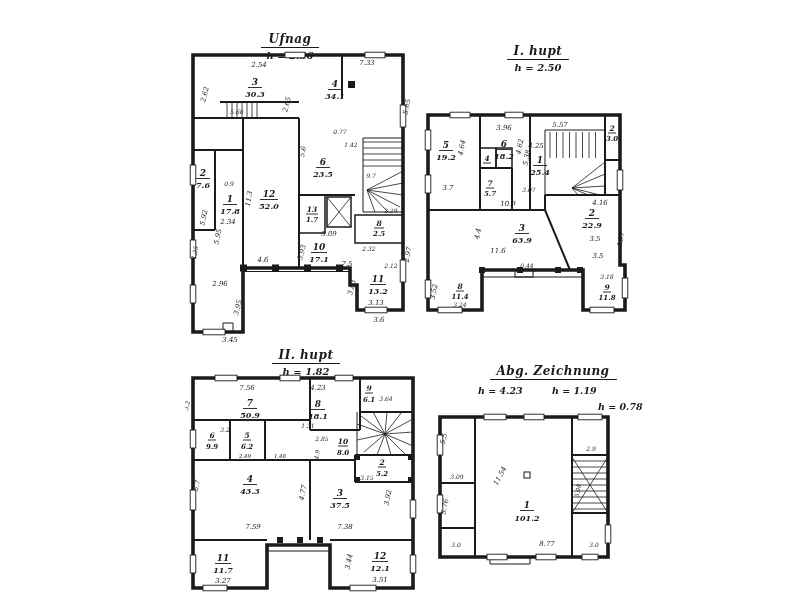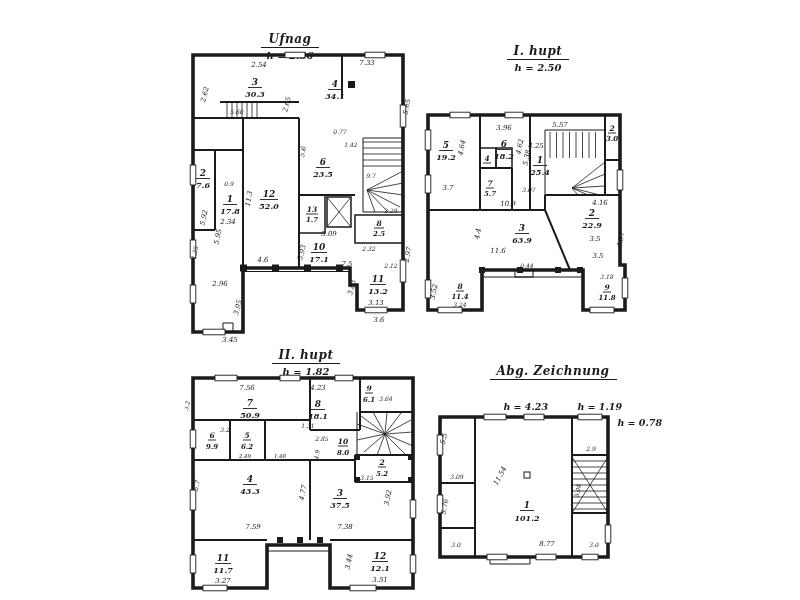--- a/index.html
+++ b/index.html
@@ -1,21 +1,21 @@
 <!DOCTYPE html>
 <html><head>
 <meta charset="utf-8">
 <style>
   html,body{margin:0;padding:0;background:#e8e8e8;}
   .sheet{position:relative;width:800px;height:600px;background:#ffffff;overflow:hidden;
          font-family:"DejaVu Serif",serif;color:#1b1b1b;}
   .ptitle{position:absolute;text-align:center;font-style:italic;font-weight:700;}
   .ptitle .tt{display:inline-block;border-bottom:1.4px solid #1b1b1b;padding:0 7px 1px 7px;font-size:12px;letter-spacing:.5px;}
   .ptitle .hn{font-size:10px;margin-top:2px;}
-  .hnote{position:absolute;text-align:right;font-style:italic;font-weight:700;font-size:9.5px;margin-top:16px;}
+  .hnote{position:absolute;text-align:left;font-style:italic;font-weight:700;font-size:9.5px;}
   svg.plan{position:absolute;}
   svg text{font-family:"DejaVu Serif",serif;font-style:italic;fill:#1b1b1b;text-anchor:middle;}
   .rn{font-size:9px;font-weight:700;}
   .ra{font-size:8px;font-weight:700;}
   .rn2{font-size:7.5px;font-weight:700;}
   .ra2{font-size:7px;font-weight:700;}
   .dm{font-size:7px;}
   .d6{font-size:6px;}
   .d5{font-size:5.5px;}
   .ow{fill:none;stroke:#1b1b1b;stroke-width:3.6;stroke-linejoin:miter;}

